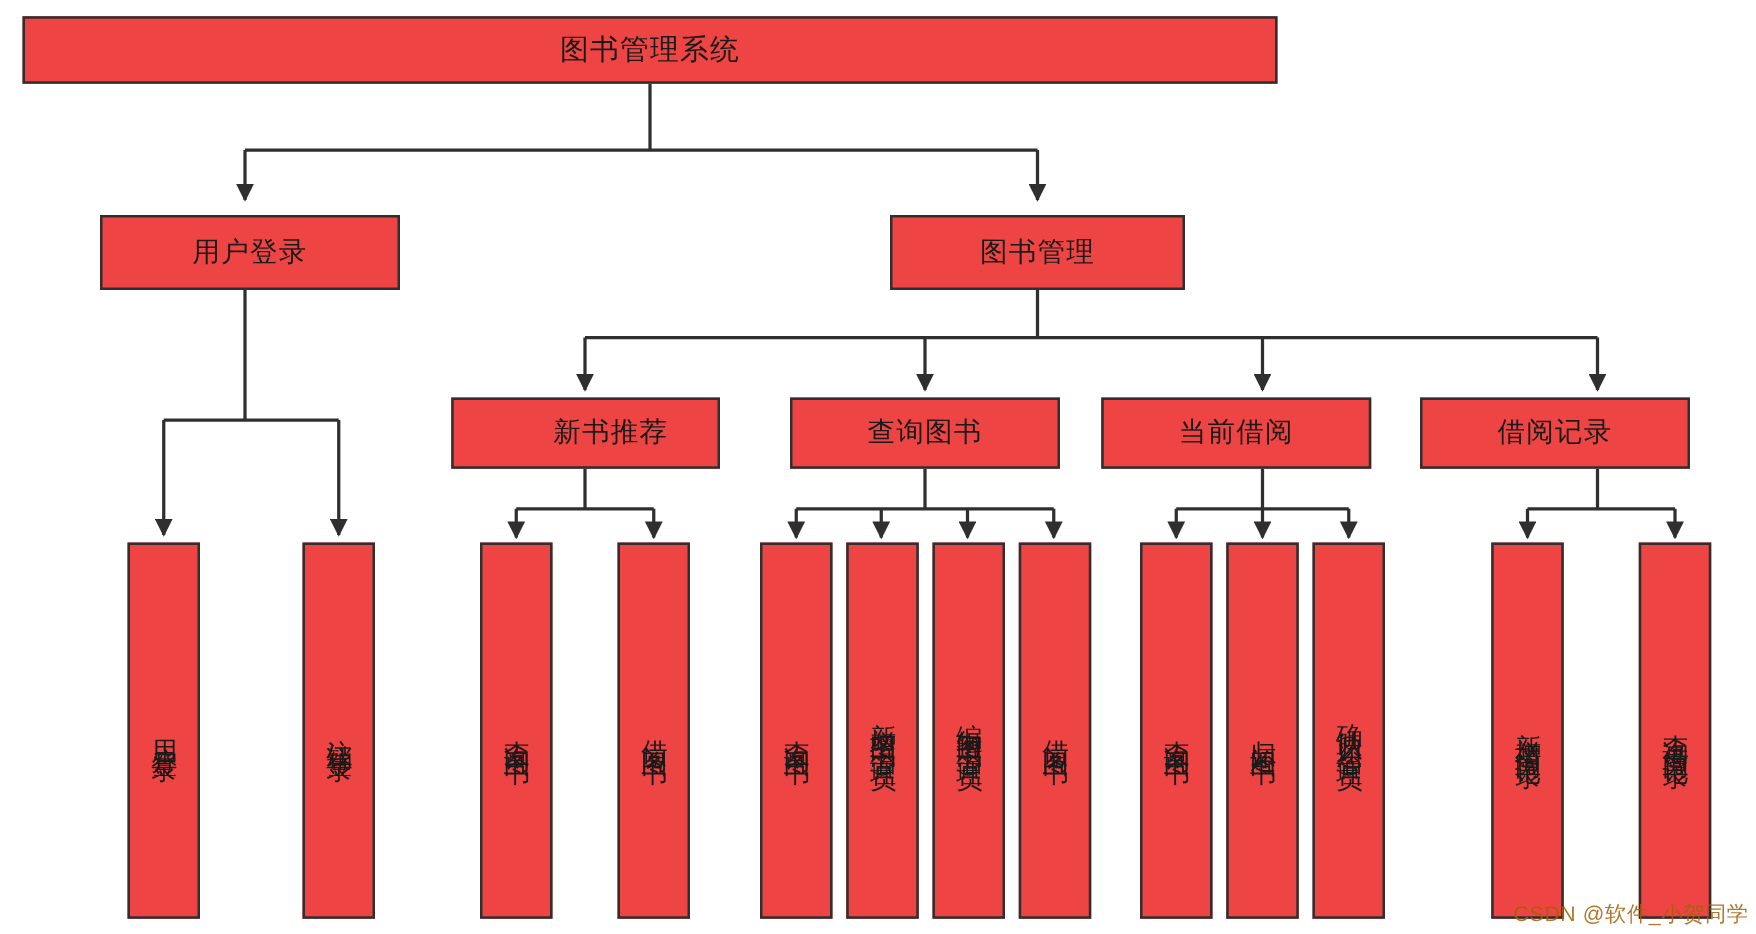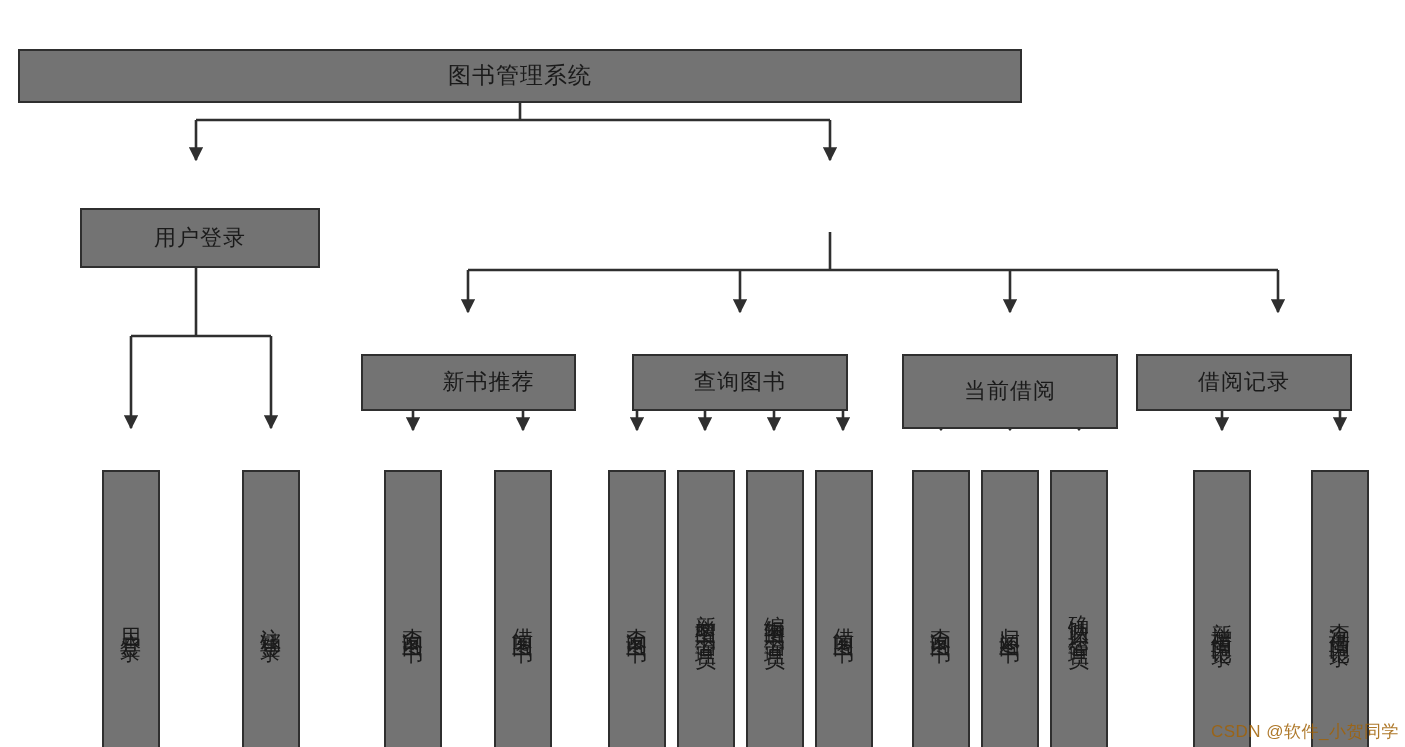--- a/index.html
+++ b/index.html
@@ -19,26 +19,25 @@
     position:absolute;
     left:0; top:0;
     width:1405px;
     height:747px;
     pointer-events:none;
   }
   .node{
     position:absolute;
     box-sizing:border-box;
     border:2px solid #2f2f2f;
-    background:#737373;
+    background:#ef4444;
     display:flex;
     align-items:center;
     justify-content:center;
     color:#1a1a1a;
-    margin-top:36px;
   }
   .node.horiz{
     font-size:22px;
     letter-spacing:1px;
     line-height:1.1;
   }
   .node.root{
     font-size:23px;
   }
   .node.leaf{
@@ -120,28 +119,31 @@
     </g>
   </svg>
 
   <div class="node horiz root" style="left:18px; top:13px; width:1004px; height:54px;">
     <span>图书管理系统</span>
   </div>
 
   <div class="node horiz" style="left:80px; top:172px; width:240px; height:60px;">
     <span>用户登录</span>
   </div>
+  <div class="node horiz" style="left:712px; top:172px; width:236px; height:60px;">
+    <span>图书管理</span>
+  </div>
 
   <div class="node horiz" style="left:361px; top:318px; width:215px; height:57px;padding-left:40px;">
     <span>新书推荐</span>
   </div>
   <div class="node horiz" style="left:632px; top:318px; width:216px; height:57px;">
     <span>查询图书</span>
   </div>
-  <div class="node horiz" style="left:902px; top:318px; width:216px; height:75px;text-align:center;">
+  <div class="node horiz" style="left:881px; top:318px; width:216px; height:57px;text-align:center;">
     <span>当前借阅</span>
   </div>
   <div class="node horiz" style="left:1136px; top:318px; width:216px; height:57px;">
     <span>借阅记录</span>
   </div>
 
   <div class="node leaf" style="left:102px; top:434px; width:58px; height:301px;">
     <span class="vtext">用户登录</span>
   </div>
   <div class="node leaf" style="left:242px; top:434px; width:58px; height:301px;">

